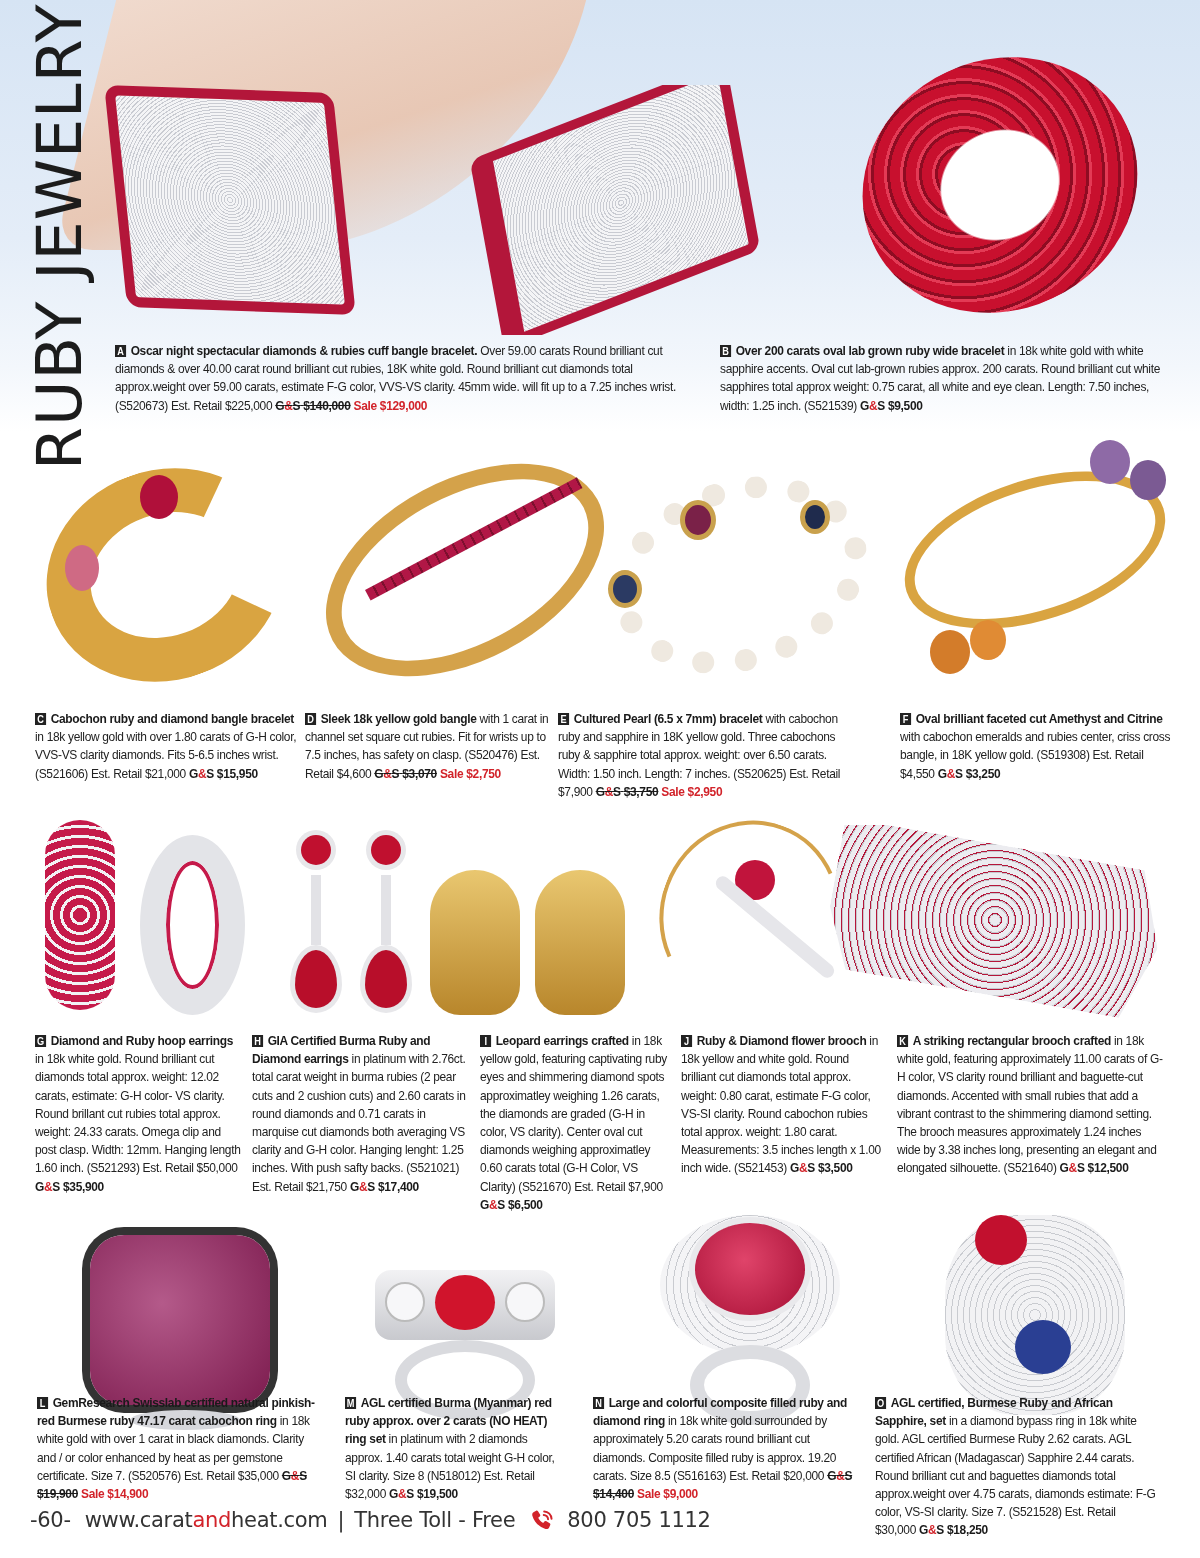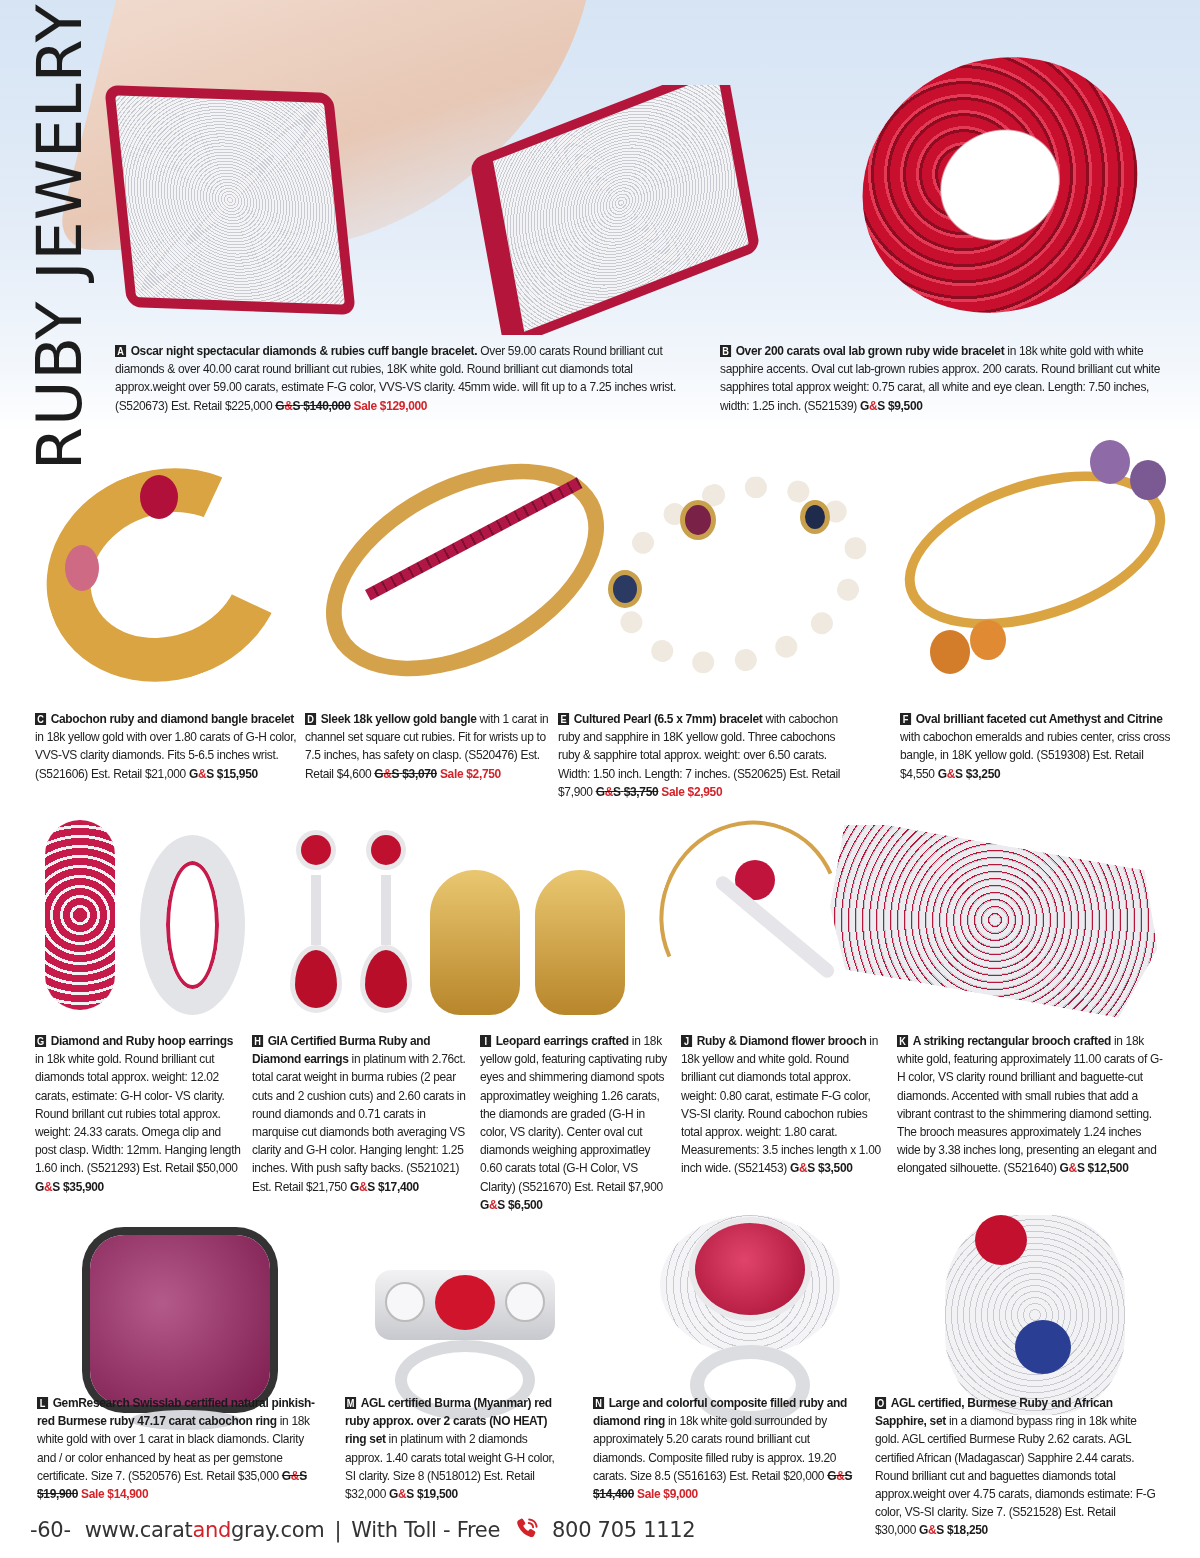--- a/index.html
+++ b/index.html
@@ -42,21 +42,21 @@
   .cap b { font-weight: 700; color: #1a1a1a; }
   .gs { font-weight: 700; color: #1a1a1a; }
   .gs .amp { color: #d2232a; }
   .strike { text-decoration: line-through; font-weight: 700; }
   .sale { color: #d2232a; font-weight: 700; }
 
   
   .footer {
     position: absolute; left: 30px; top: 1508px; height: 34px;
     font-family: "DejaVu Sans", sans-serif; font-size: 21px; color: #333;
-    display: flex; align-items: flex-end; white-space: nowrap; letter-spacing: -0.3px;
+    display: flex; align-items: flex-start; white-space: nowrap; letter-spacing: -0.3px;
   }
   .footer .pg { margin-right: 14px; }
   .footer .and { color: #d2232a; }
   .footer .sep { margin: 0 10px; }
   .footer .phone-icon { width: 26px; height: 26px; margin: 0 12px 0 14px; }
 </style>
 </head>
 <body>
 
 <div class="hero">
@@ -211,22 +211,22 @@
 <div class="cap" style="left:593px;top:1394px;width:290px;">
   <span class="badge">N</span><b>Large and colorful composite filled ruby and diamond ring</b><span>  in 18k white gold surrounded by approximately 5.20 carats round brilliant cut diamonds. Composite filled ruby is approx. 19.20 carats. Size 8.5 (S516163) Est. Retail $20,000 </span><span class="gs strike"><span>G</span><span class="amp">&amp;</span><span>S</span> <span>$14,400</span></span> <span class="sale">Sale $9,000</span>
 </div>
 
 <div class="cap" style="left:875px;top:1394px;width:305px;">
   <span class="badge">O</span><b>AGL certified, Burmese Ruby and African Sapphire, set</b><span>  in a diamond bypass ring in 18k white gold. AGL certified  Burmese Ruby 2.62 carats. AGL certified African (Madagascar) Sapphire 2.44 carats. Round brilliant cut and baguettes diamonds total approx.weight  over 4.75 carats, diamonds estimate: F-G color,  VS-SI clarity. Size 7. (S521528) Est. Retail $30,000 </span><span class="gs"><span>G</span><span class="amp">&amp;</span><span>S</span> <span>$18,250</span></span>
 </div>
 
 <div class="footer">
   <span class="pg">-60-</span>
-  <span><span>www.carat</span><span class="and">and</span><span>gray.com</span></span>
+  <span><span>www.carat</span><span class="and">and</span><span>heat.com</span></span>
   <span class="sep">|</span>
-  <span>With Toll - Free</span>
+  <span>Three Toll - Free</span>
   <svg class="phone-icon" viewBox="0 0 24 24">
     <path d="M6.6 2.5c.6-.3 1.3-.1 1.7.5l1.9 3c.4.6.3 1.4-.3 1.9l-1.4 1.1c.9 2 2.6 3.9 4.6 4.9l1.1-1.4c.5-.6 1.3-.7 1.9-.3l3 1.9c.6.4.8 1.1.5 1.7l-1 2.1c-.6 1.2-2 1.8-3.3 1.4C9.5 17.7 4.7 12.9 3.1 7.1c-.4-1.3.2-2.7 1.4-3.3z" fill="#d2232a"></path>
     <path d="M14 3.2a7 7 0 0 1 6.8 6.8" stroke="#d2232a" stroke-width="1.8" fill="none" stroke-linecap="round"></path>
     <path d="M13.6 6.4a4 4 0 0 1 4 4" stroke="#d2232a" stroke-width="1.8" fill="none" stroke-linecap="round"></path>
   </svg>
   <span>800 705 1112</span>
 </div>
 
 </body></html>

